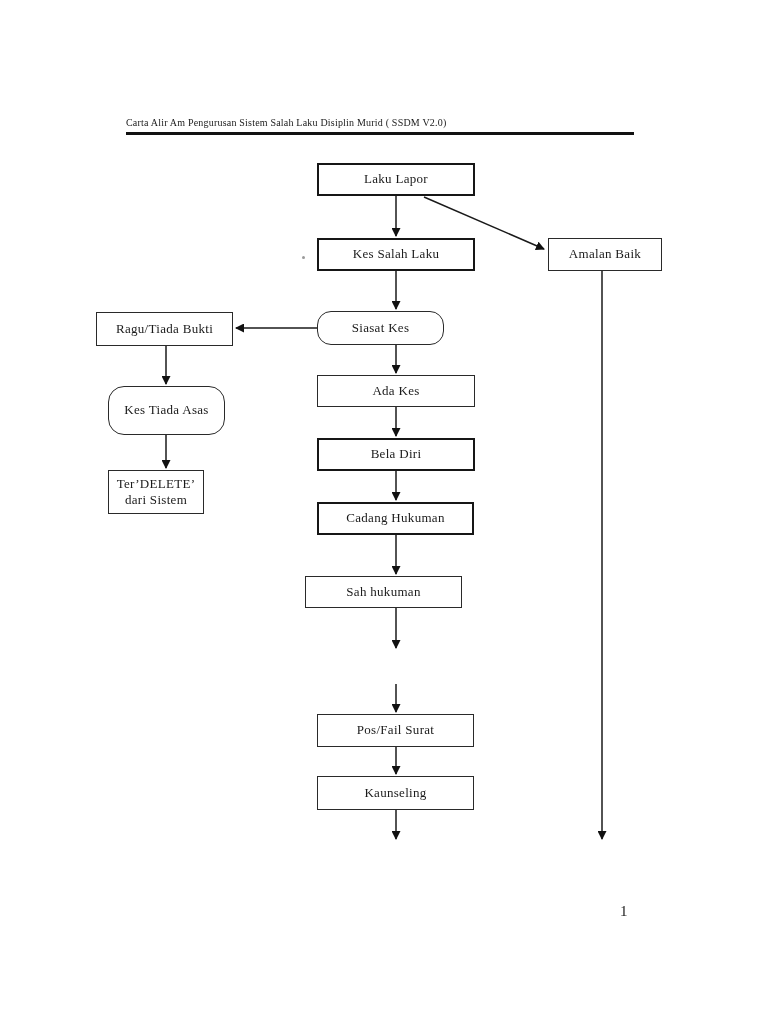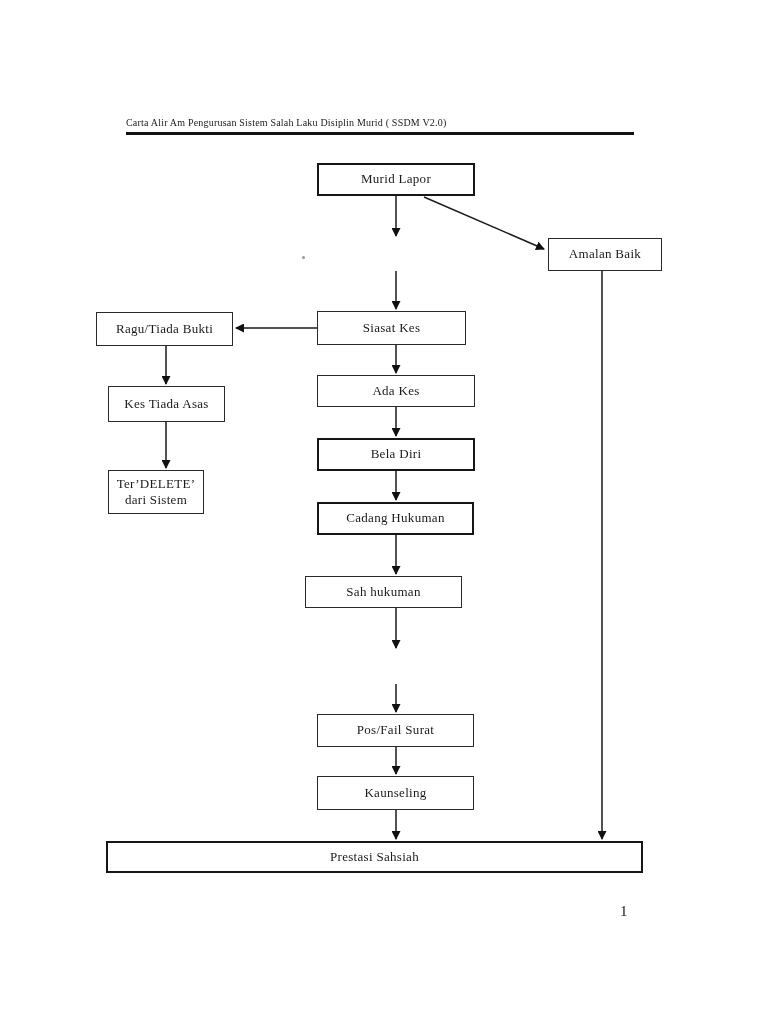--- a/index.html
+++ b/index.html
@@ -81,46 +81,46 @@
       <line x1="396" y1="471" x2="396" y2="500" marker-end="url(#ah)"></line>
       <line x1="396" y1="535" x2="396" y2="574" marker-end="url(#ah)"></line>
       <line x1="396" y1="608" x2="396" y2="648" marker-end="url(#ah)"></line>
       <line x1="396" y1="684" x2="396" y2="712" marker-end="url(#ah)"></line>
       <line x1="396" y1="747" x2="396" y2="774" marker-end="url(#ah)"></line>
       <line x1="396" y1="810" x2="396" y2="839" marker-end="url(#ah)"></line>
       <line x1="602" y1="271" x2="602" y2="839" marker-end="url(#ah)"></line>
     </g>
   </svg>
 
-  <div class="node heavy" style="left:317px;top:163px;width:158px;height:33px;">Murid Lapor</div>
+  <div class="node heavy" style="left:317px;top:163px;width:158px;height:33px;">Laku Lapor</div>
 
+  <div class="node heavy" style="left:317px;top:238px;width:158px;height:33px;">Kes Salah Laku</div>
 
   <div class="node" style="left:548px;top:238px;width:114px;height:33px;">Amalan Baik</div>
 
-  <div class="node" style="left:317px;top:311px;width:149px;height:34px;">Siasat Kes</div>
+  <div class="node" style="left:317px;top:311px;width:127px;height:34px;border-radius:14px;">Siasat Kes</div>
 
   <div class="node" style="left:96px;top:312px;width:137px;height:34px;">Ragu/Tiada Bukti</div>
 
   <div class="node" style="left:317px;top:375px;width:158px;height:32px;">Ada Kes</div>
 
-  <div class="node" style="left:108px;top:386px;width:117px;height:36px;">Kes Tiada Asas</div>
+  <div class="node" style="left:108px;top:386px;width:117px;height:49px;border-radius:16px;">Kes Tiada Asas</div>
 
   <div class="node heavy" style="left:317px;top:438px;width:158px;height:33px;">Bela Diri</div>
 
   <div class="node" style="left:108px;top:470px;width:96px;height:44px;">Ter’DELETE’
 dari Sistem</div>
 
   <div class="node heavy" style="left:317px;top:502px;width:157px;height:33px;">Cadang Hukuman</div>
 
   <div class="node" style="left:305px;top:576px;width:157px;height:32px;">Sah hukuman</div>
 
 
   <div class="node" style="left:317px;top:714px;width:157px;height:33px;">Pos/Fail Surat</div>
 
   <div class="node" style="left:317px;top:776px;width:157px;height:34px;">Kaunseling</div>
 
-  <div class="node heavy" style="left:106px;top:841px;width:537px;height:32px;">Prestasi Sahsiah</div>
 
   <div class="stray-mark"></div>
 
   <div class="page-number">1</div>
 
 </div>
 
 </body></html>

